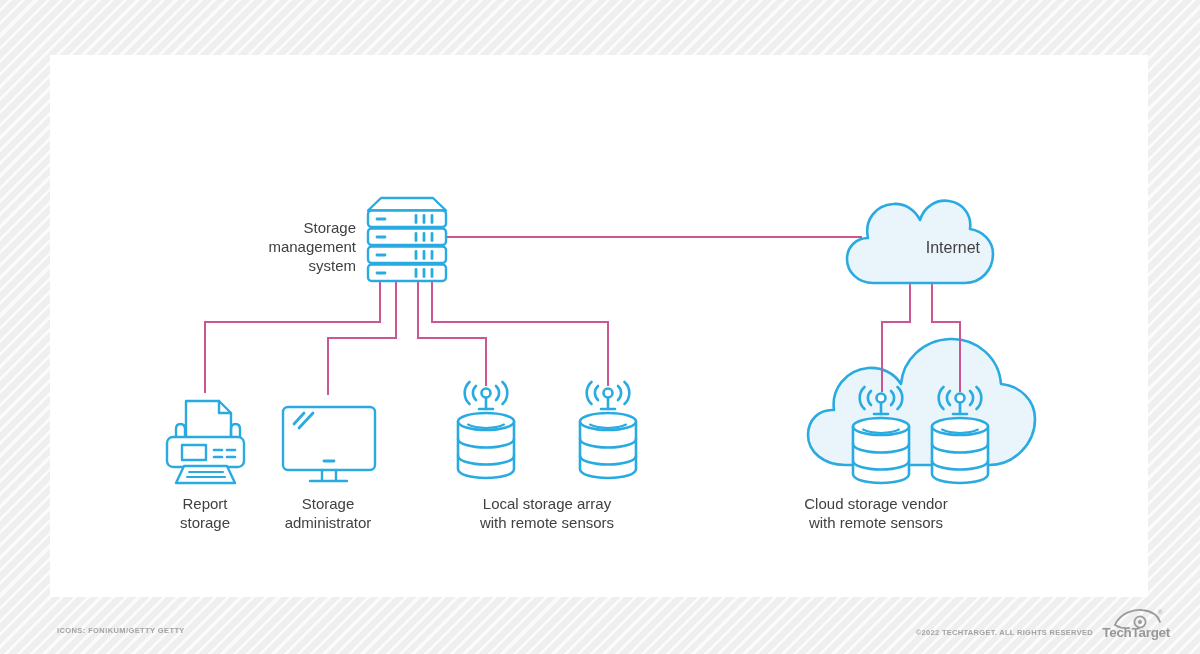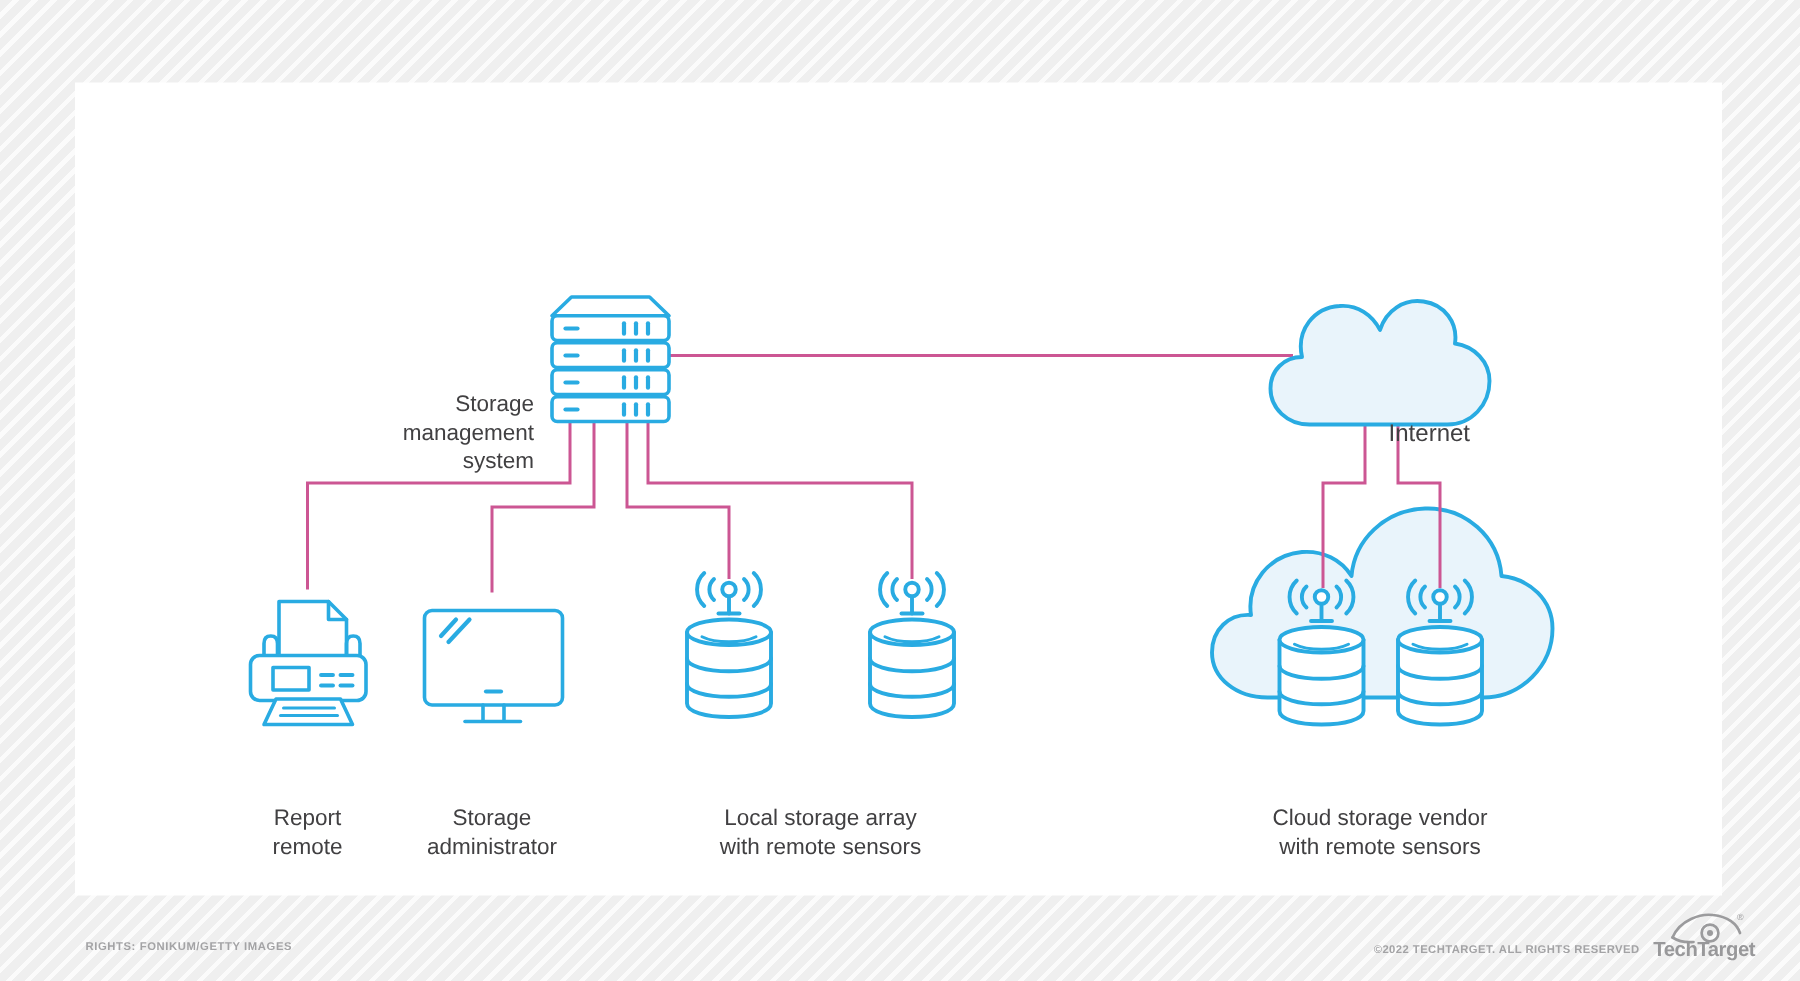--- a/index.html
+++ b/index.html
@@ -16,28 +16,27 @@
   }
   .title{
     position:absolute;left:112px;top:94px;width:1000px;
     font-size:45px;font-weight:bold;letter-spacing:-1.5px;
     color:#3c3c3e;
   }
   .diagram-svg{position:absolute;left:0;top:0;width:1200px;height:654px;}
   .label{
     position:absolute;font-size:15px;line-height:19px;color:#414042;
     white-space:pre-line;
-    margin-top:42px;
   }
   .lbl-server{left:206px;top:218px;width:150px;text-align:right;}
   .lbl-internet{left:860px;top:238px;width:120px;text-align:right;font-size:16px;}
   .lbl-printer{left:145px;top:494px;width:120px;text-align:center;}
   .lbl-admin{left:258px;top:494px;width:140px;text-align:center;}
   .lbl-local{left:457px;top:494px;width:180px;text-align:center;}
-  .lbl-vendor{left:820px;top:494px;width:200px;text-align:center;}
+  .lbl-vendor{left:776px;top:494px;width:200px;text-align:center;}
   .footer-credits{
     position:absolute;left:57px;top:626px;
     font-size:7.5px;font-weight:bold;letter-spacing:.4px;color:#a3a3a5;
   }
   .footer-copyright{
     position:absolute;left:900px;top:628px;width:193px;text-align:right;
     font-size:7.5px;font-weight:bold;letter-spacing:.3px;color:#a3a3a5;
   }
   .brand-text{
     position:absolute;left:1098px;top:625px;width:72px;text-align:right;
@@ -160,29 +159,29 @@
 
     <use href="#sensor-db" transform="translate(881,398)"></use>
     <use href="#sensor-db" transform="translate(960,398)"></use>
   </svg>
 
   <div class="label lbl-server">Storage
 management
 system</div>
   <div class="label lbl-internet">Internet</div>
   <div class="label lbl-printer">Report
-remote</div>
+storage</div>
   <div class="label lbl-admin">Storage
 administrator</div>
   <div class="label lbl-local">Local storage array
 with remote sensors</div>
   <div class="label lbl-vendor">Cloud storage vendor
 with remote sensors</div>
 
-  <div class="footer-credits">RIGHTS: FONIKUM/GETTY IMAGES</div>
+  <div class="footer-credits">ICONS: FONIKUM/GETTY GETTY</div>
   <div class="footer-copyright">©2022 TECHTARGET. ALL RIGHTS RESERVED</div>
 
   <svg class="logo-svg" viewBox="0 0 80 30" xmlns="http://www.w3.org/2000/svg">
     <g stroke="#9b9b9d" fill="none" stroke-width="1.8" stroke-linecap="round">
       <path d="M 20 22 C 25 10 39 6 47 7 C 57 8 63 13 65 19"></path>
       <path d="M 20 22 C 24 24.5 29 25.5 34 25"></path>
       <circle cx="45" cy="19" r="5.6"></circle>
       <circle cx="45" cy="19" r="2" fill="#9b9b9d" stroke="none"></circle>
     </g>
   </svg>

